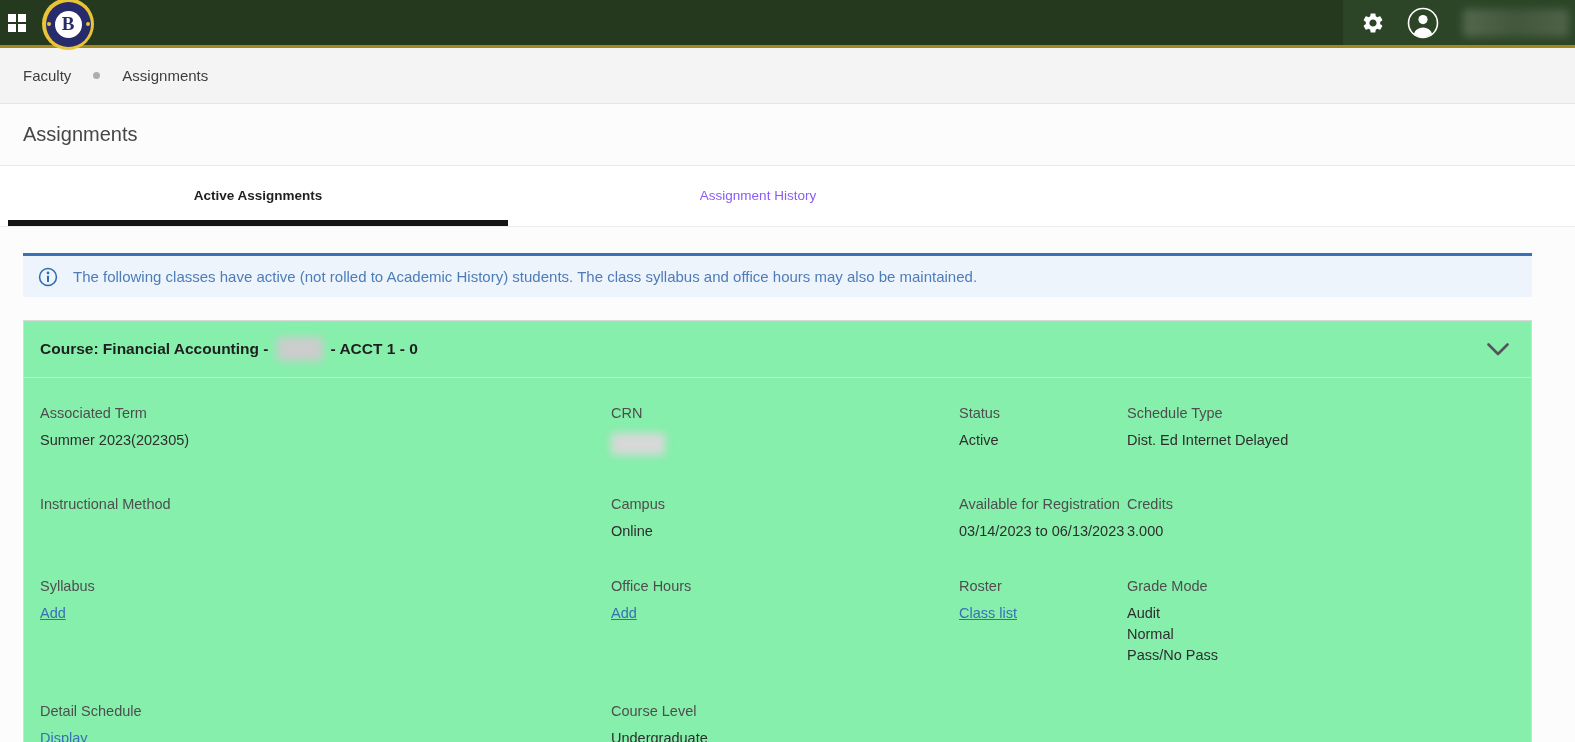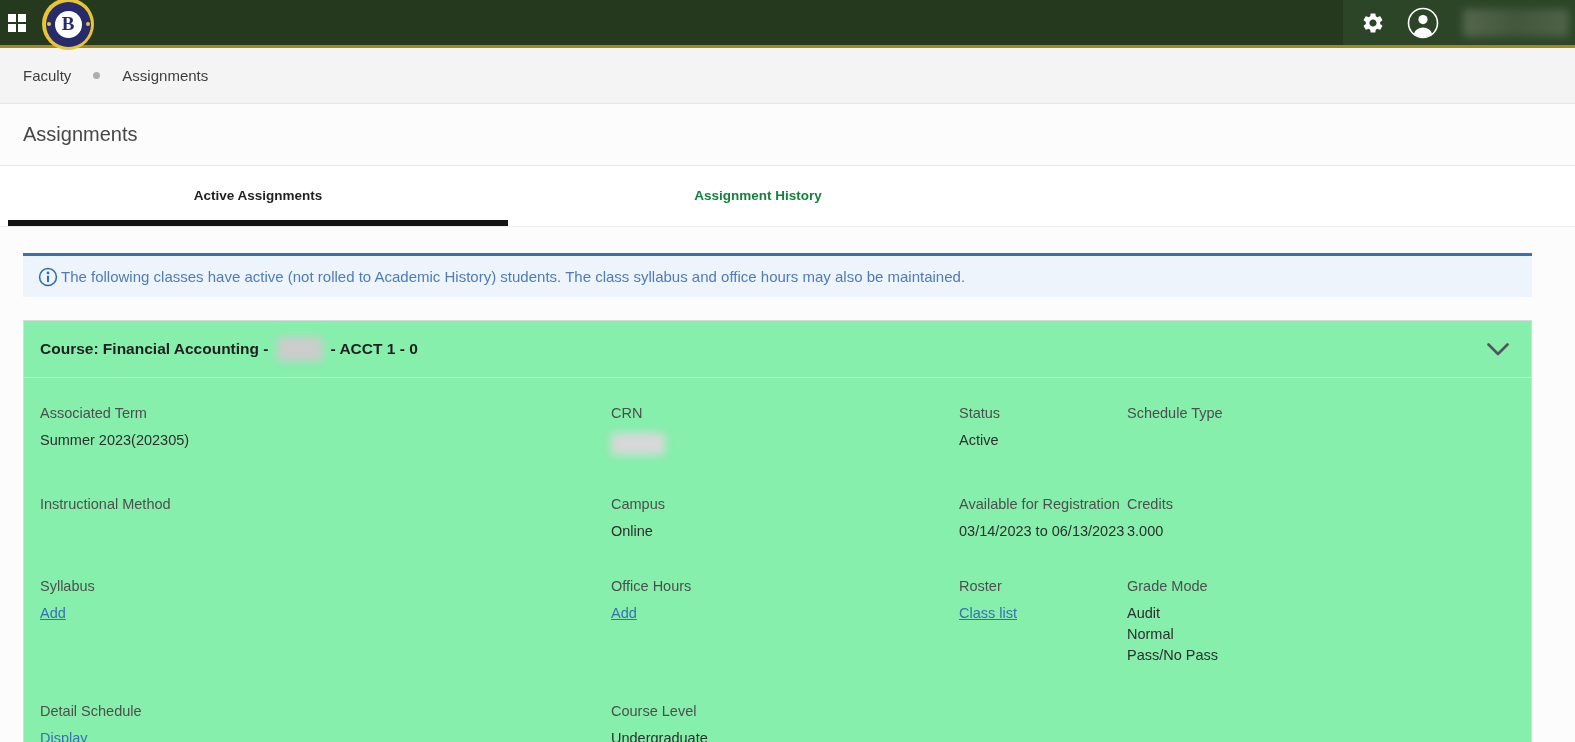--- a/index.html
+++ b/index.html
@@ -126,25 +126,24 @@
     background: #ffffff;
     display: flex;
     padding-left: 8px;
   }
   .tab {
     width: 500px;
     display: flex;
     align-items: center;
     justify-content: center;
     font-size: 13.5px;
-    color: #15803d;
+    color: #8b5cf6;
     cursor: pointer;
     border-bottom: 6px solid transparent;
     padding-top: 4px;
-    font-weight: bold;
   }
   .tab.active {
     color: #1f1f1f;
     font-weight: 700;
     border-bottom-color: #141414;
   }
 
   
   .main {
     background: #fcfcfc;
@@ -154,21 +153,21 @@
   }
 
   .notice {
     margin-left: 23px;
     width: 1509px;
     min-height: 44px;
     background: #edf4fb;
     border-top: 3px solid #3a70b5;
     display: flex;
     align-items: center;
-    gap: 2px;
+    gap: 14px;
     padding: 0 14px;
   }
   .notice-text {
     font-size: 15px;
     color: #4e7cb9;
   }
 
   
   .card {
     margin: 23px 0 0 23px;
@@ -325,20 +324,21 @@
         <div class="field">
           <div class="field-label">CRN</div>
           <div class="redact-blur crn"></div>
         </div>
         <div class="field">
           <div class="field-label">Status</div>
           <div class="field-value">Active</div>
         </div>
         <div class="field">
           <div class="field-label">Schedule Type</div>
+          <div class="field-value">Dist. Ed Internet Delayed</div>
         </div>
 
         <div class="field">
           <div class="field-label">Instructional Method</div>
         </div>
         <div class="field">
           <div class="field-label">Campus</div>
           <div class="field-value">Online</div>
         </div>
         <div class="field">

